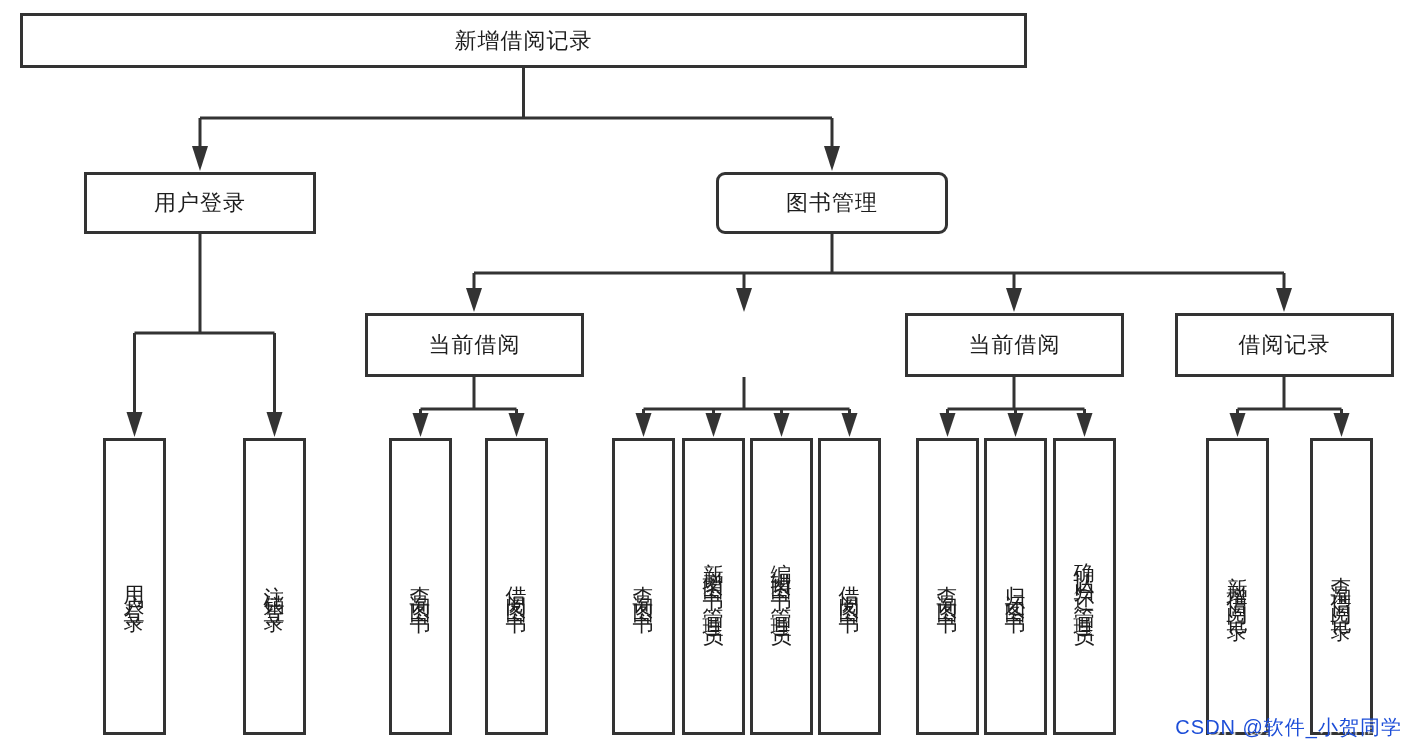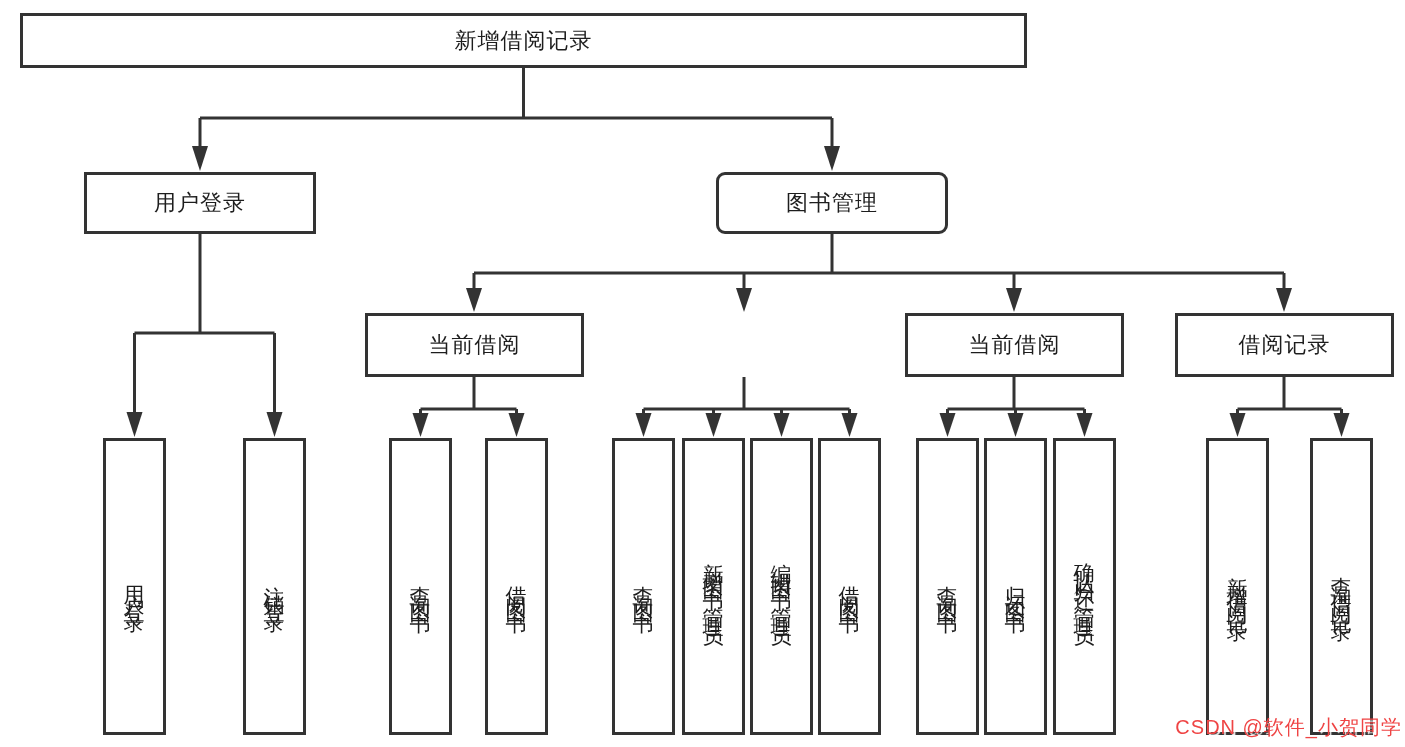--- a/index.html
+++ b/index.html
@@ -54,21 +54,21 @@
   .b1 { left: 389px; }  .b2 { left: 485px; }
   .c1 { left: 612px; }  .c2 { left: 682px; }  .c3 { left: 750px; }  .c4 { left: 818px; }
   .d1 { left: 916px; }  .d2 { left: 984px; }  .d3 { left: 1053px; }
   .e1 { left: 1206px; } .e2 { left: 1310px; }
   .watermark {
     position: absolute;
     right: 3px;
     top: 714px;
     z-index: 2;
     font-size: 20px;
-    color: #ef4444;
+    color: #1d4ed8;
     text-shadow: 2px 2px 1px rgba(255,255,255,0.95);
     white-space: nowrap;
     letter-spacing: 1px;
   }
 </style>
 </head>
 <body>
 
 <div class="canvas">
 

